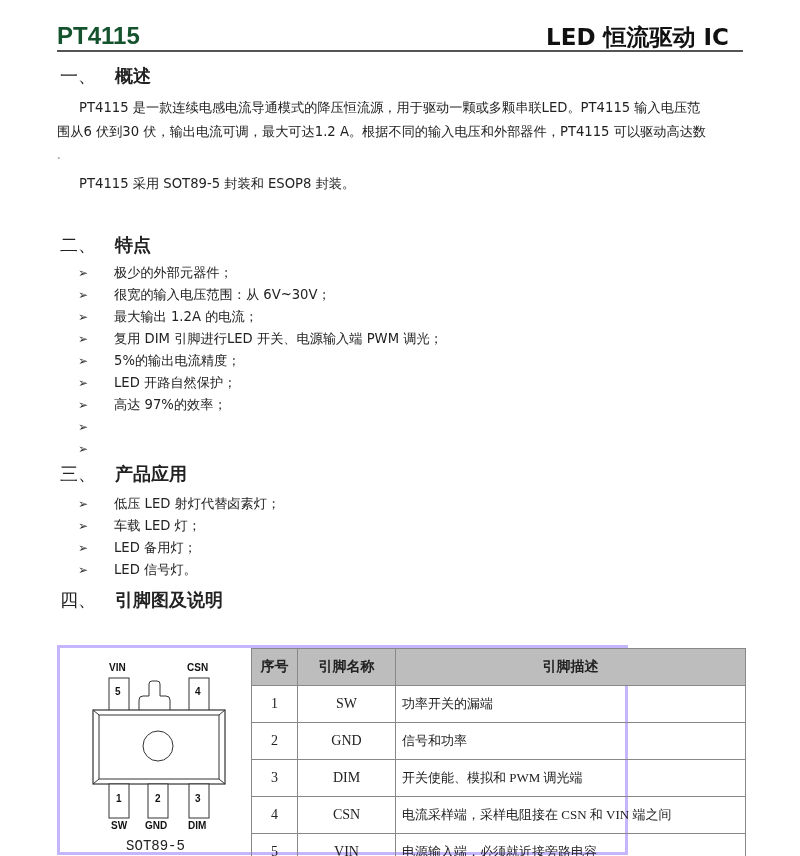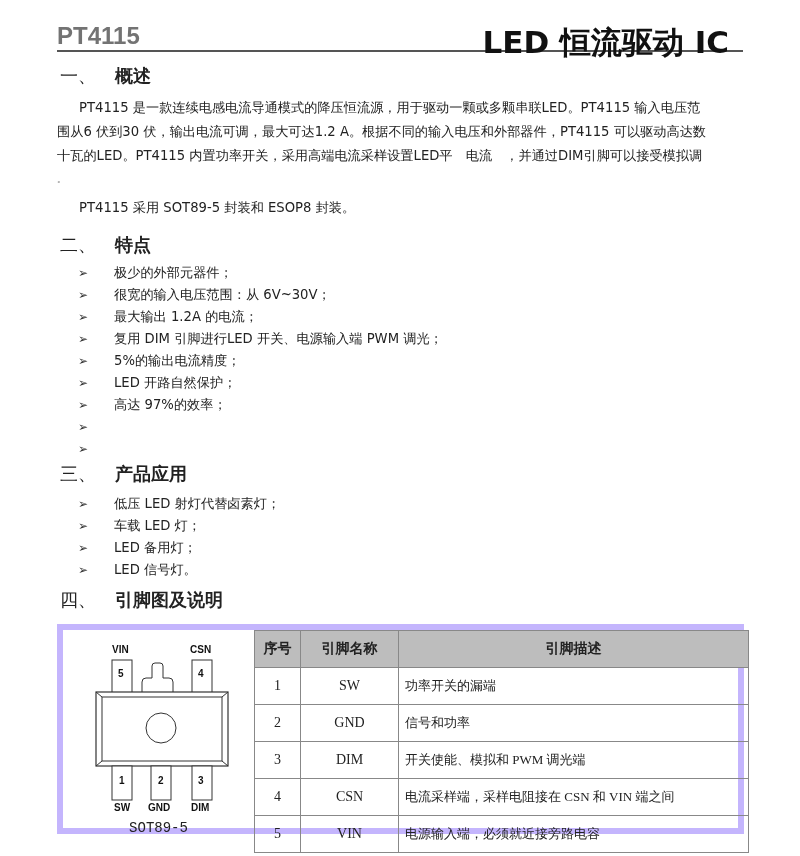--- a/index.html
+++ b/index.html
@@ -1,27 +1,27 @@
 <!DOCTYPE html>
 <html><head>
 <meta charset="utf-8">
 <style>
   html,body{margin:0;padding:0;background:#fff;}
   body{width:800px;height:856px;position:relative;overflow:hidden;font-family:"DejaVu Sans","Liberation Sans",sans-serif;color:#222;}
   .hdr{position:absolute;left:57px;top:20px;width:686px;height:30px;border-bottom:2px solid #555;}
-  .hdr-left{position:absolute;left:0;top:2px;font-family:"Liberation Sans",sans-serif;font-weight:bold;font-size:24px;color:#737373;}
-  .hdr-right{position:absolute;right:14px;top:2px;font-weight:bold;font-size:31px;color:#111;}
+  .hdr-left{position:absolute;left:0;top:2px;font-family:"Liberation Sans",sans-serif;font-weight:bold;font-size:24px;color:#14532d;}
+  .hdr-right{position:absolute;right:14px;top:2px;font-weight:bold;font-size:23px;color:#111;}
   .sec{position:absolute;left:60px;font-size:18px;font-weight:bold;color:#222;}
   .sec .num{display:inline-block;width:55px;font-weight:normal;}
   .para{position:absolute;left:57px;width:690px;font-size:13.2px;line-height:24px;color:#222;}
   .para p{margin:0;text-indent:22px;}
   .list{position:absolute;left:78px;font-size:13.2px;}
   .li{height:22px;line-height:22px;display:flex;}
   .li .bul{width:36px;font-size:12px;color:#333;}
-  .pinbox{position:absolute;left:57px;top:624px;width:687px;height:210px;border:6px solid #c4b5fd;box-sizing:border-box;}
+  .pinbox{position:absolute;left:57px;top:645px;width:571px;height:210px;border:3px solid #c4b5fd;box-sizing:border-box;}
   .diag{position:absolute;left:0;top:0;width:191px;height:208px;border-right:1px solid #777;}
   table.pins{position:absolute;left:191px;top:0;border-collapse:collapse;width:495px;font-family:Liberation Serif, serif;font-size:14px;}
   table.pins th{background:#bdbdbd;height:34px;font-weight:bold;font-size:14px;border:1px solid #888;color:#222;}
   table.pins td{height:34px;border:1px solid #888;text-align:center;color:#222;}
   table.pins td.desc{text-align:left;padding-left:6px;font-size:13px;}
   .pin-lbl{position:absolute;font-family:"Liberation Sans",sans-serif;font-weight:bold;font-size:10px;color:#111;}
   .pkg{position:absolute;left:0;width:191px;top:190px;text-align:center;font-family:Liberation Mono, monospace;font-size:14px;}
 </style>
 </head>
 <body>
@@ -31,21 +31,20 @@
   <span class="hdr-right">LED 恒流驱动 IC</span>
 </div>
 
 <div class="sec" style="top:64px">
   <span class="num">一、</span><span>概述</span>
 </div>
 
 <div class="para" style="top:96px">
   <p>PT4115 是一款连续电感电流导通模式的降压恒流源，用于驱动一颗或多颗串联LED。PT4115 输入电压范</p>
   <p style="text-indent:0">围从6 伏到30 伏，输出电流可调，最大可达1.2 A。根据不同的输入电压和外部器件，PT4115 可以驱动高达数</p>
-  <p style="text-indent:0">十瓦的LED。PT4115 内置功率开关，采用高端电流采样设置LED平　电流　，并通过DIM引脚可以接受模拟调</p>
   <p style="text-indent:0;font-size:8px">。</p>
   <p style="margin-top:4px">PT4115 采用 SOT89-5 封装和 ESOP8 封装。</p>
 </div>
 
 <div class="sec" style="top:233px">
   <span class="num">二、</span><span>特点</span>
 </div>
 
 <div class="list" style="top:262px">
   <div class="li">

